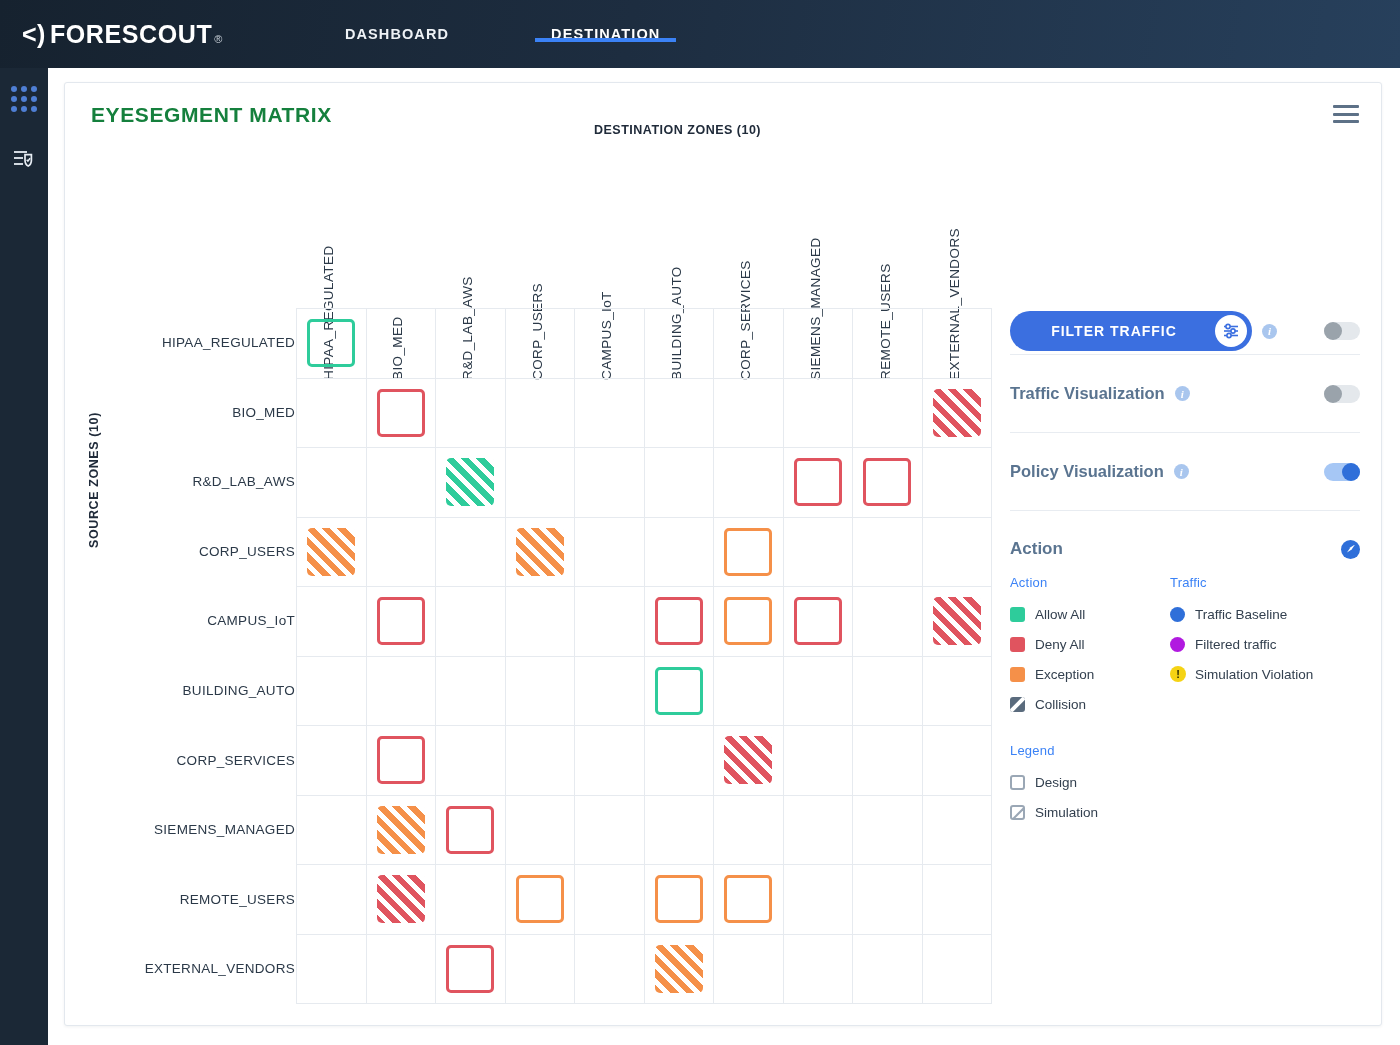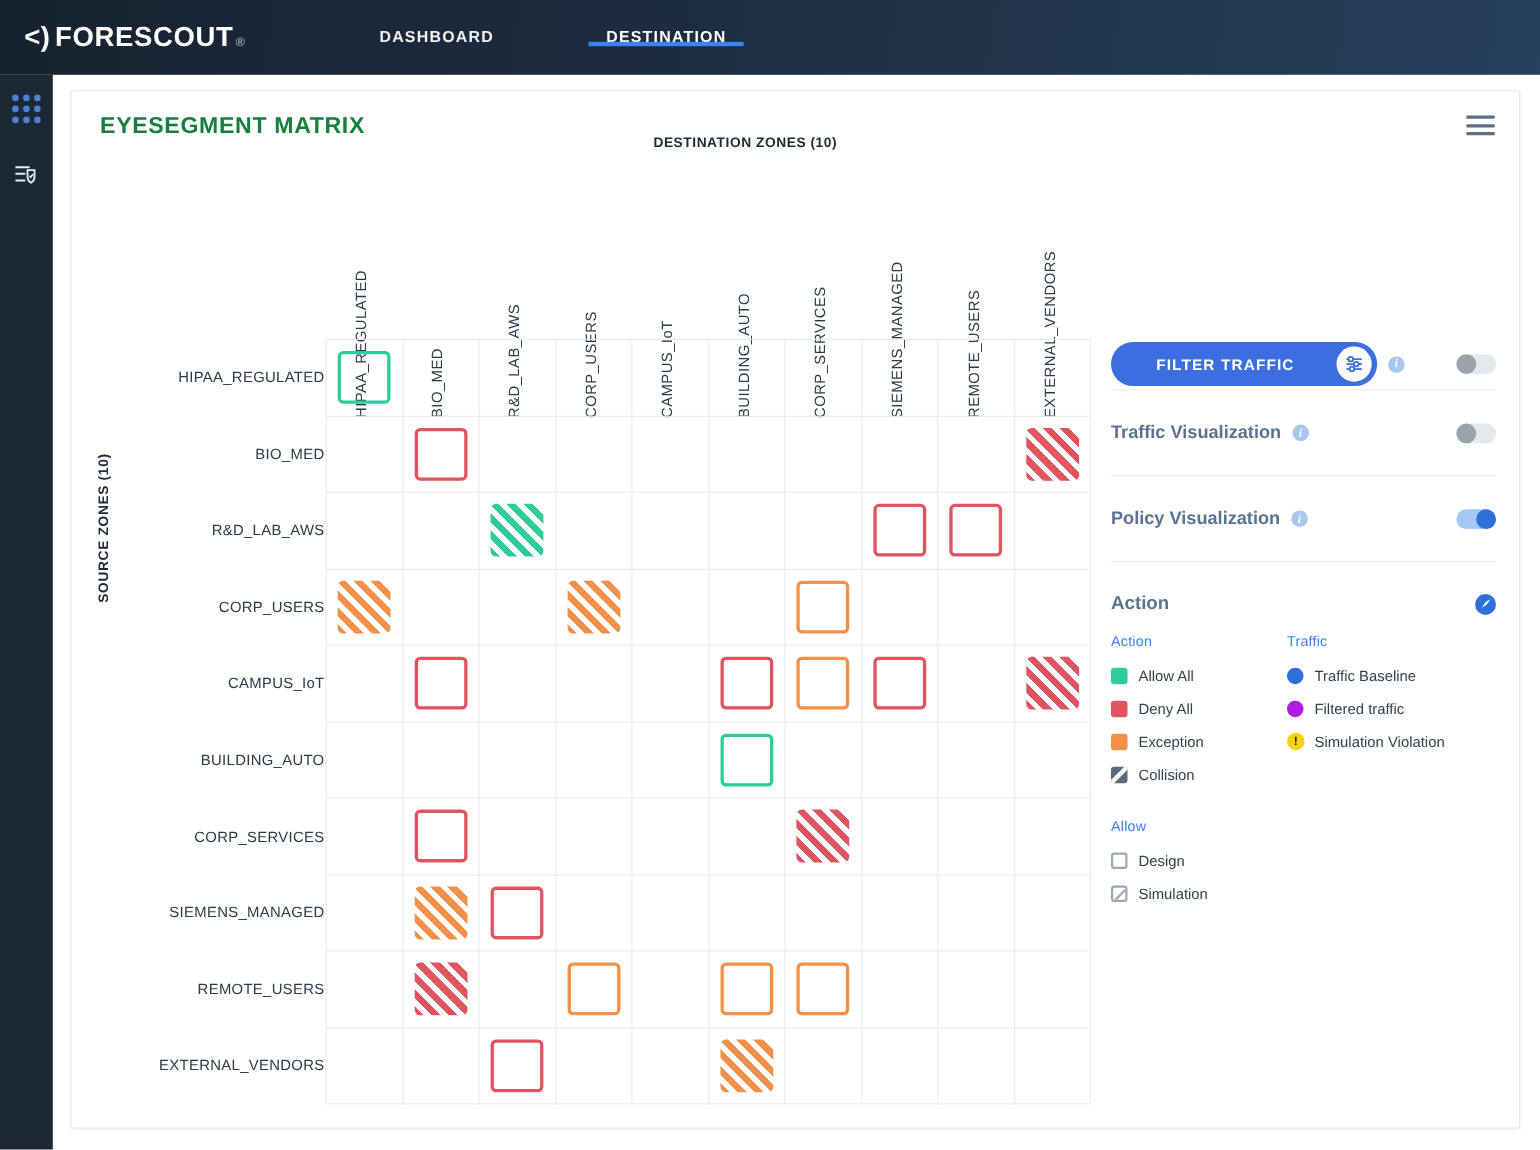--- a/index.html
+++ b/index.html
@@ -565,21 +565,21 @@
         <div class="legend-item">
           <span class="sw except"></span>
           <span>Exception</span>
         </div>
         <div class="legend-item">
           <span class="sw collision"></span>
           <span>Collision</span>
         </div>
 
         <div class="legend-status">
-          <div class="legend-sub">Allow</div>
+          <div class="legend-sub">Legend</div>
           <div class="legend-item">
             <span class="sw design"></span>
             <span>Design</span>
           </div>
           <div class="legend-item">
             <span class="sw simulation"></span>
             <span>Simulation</span>
           </div>
         </div>
       </div>

